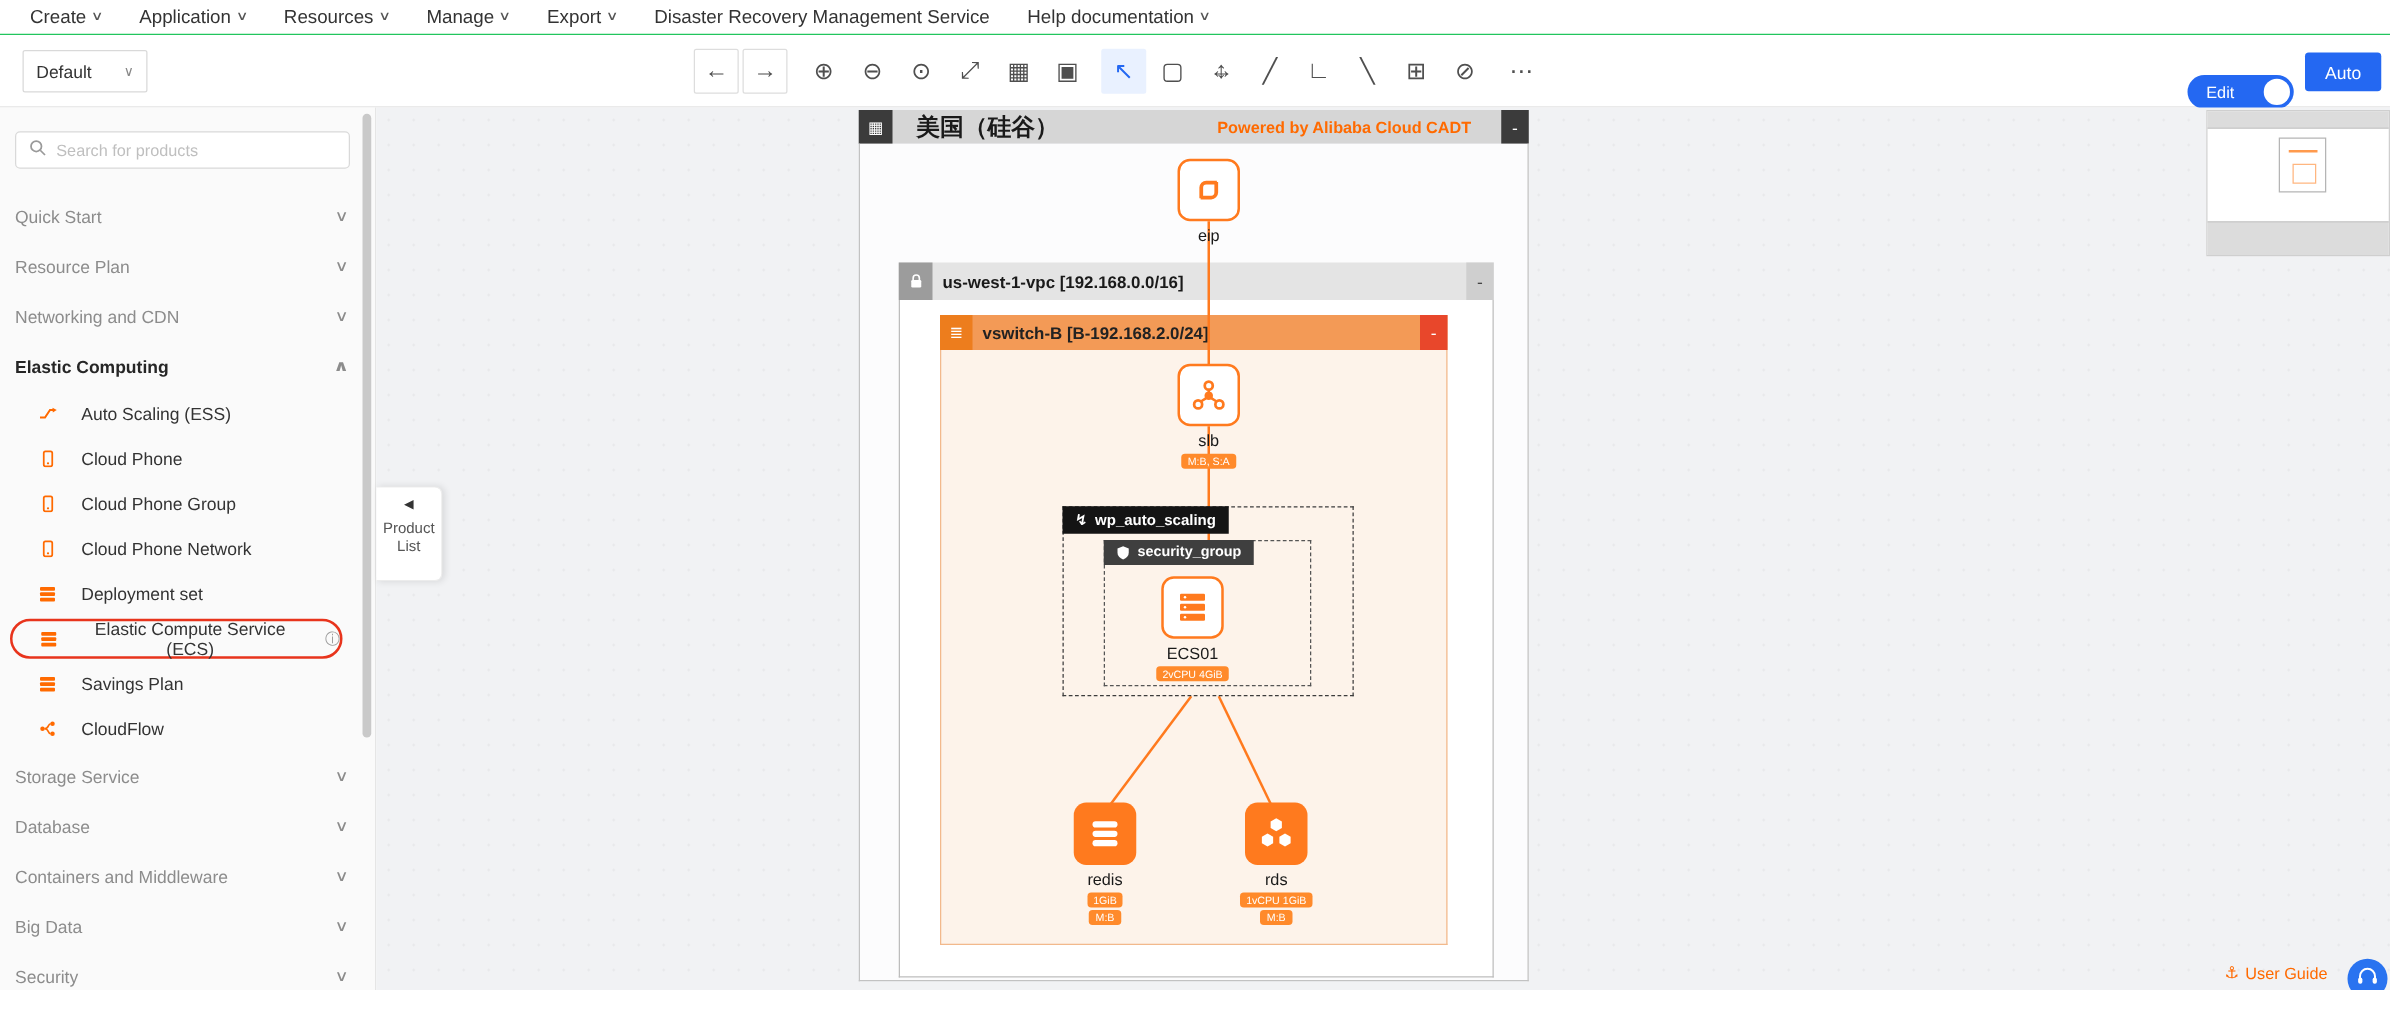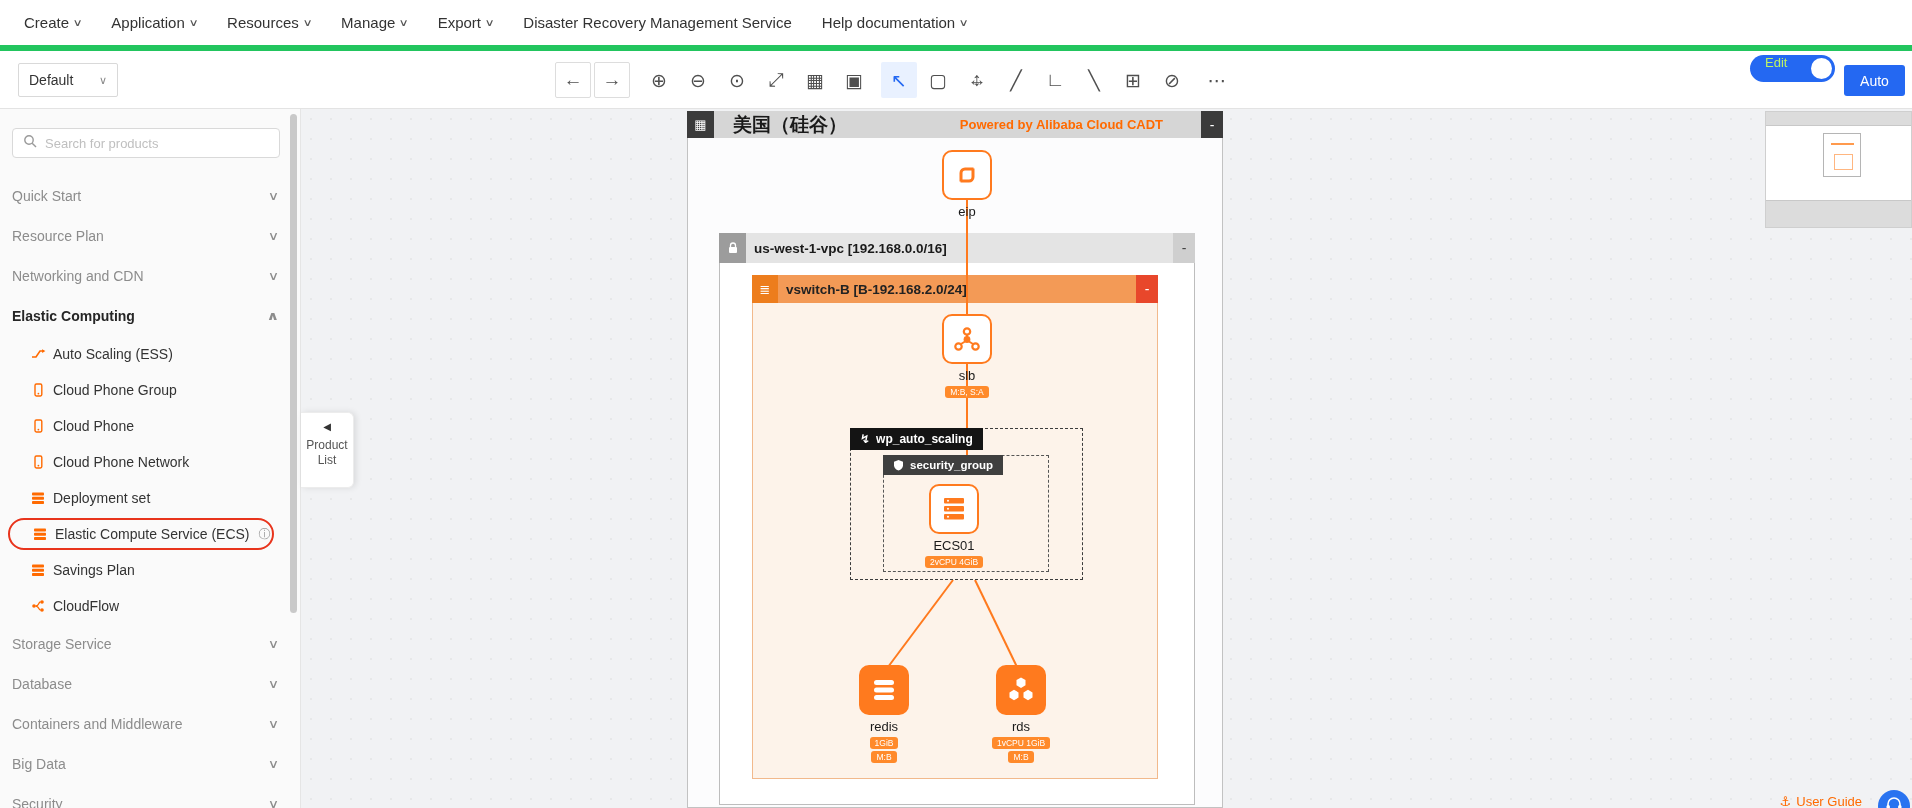--- a/index.html
+++ b/index.html
@@ -1,40 +1,40 @@
 <!DOCTYPE html>
 <html><head>
 <meta charset="utf-8">
 <style>
   * { margin:0; padding:0; box-sizing:border-box; }
   body { font-family:"Liberation Sans","DejaVu Sans",sans-serif; background:#fff; }
   .app { position:relative; width:1912px; height:808px; overflow:hidden; background:#fff; }
 
   
-  .menubar { height:51px; display:flex; align-items:center; gap:30px; padding-left:24px;
-             border-bottom:6px solid #22c55e; background:#fff; font-size:15px; color:#333; }
+  .menubar { height:28px; display:flex; align-items:center; gap:30px; padding-left:24px;
+             border-bottom:1px solid #22c55e; background:#fff; font-size:15px; color:#333; }
   .menu-item { display:flex; align-items:center; gap:5px; cursor:pointer; white-space:nowrap; }
   .menu-item .caret { font-size:10px; color:#555; transform:scaleX(1.4); }
 
   
   .toolbar { position:relative; height:58px; border-bottom:1px solid #e3e3e3; background:#fff; }
   .scene-select { position:absolute; left:18px; top:12px; width:100px; height:34px;
                   border:1px solid #d9d9d9; border-radius:2px; display:flex; align-items:center;
                   justify-content:space-between; padding:0 10px; font-size:14px; color:#333; background:#fff; }
   .scene-select .caret { color:#888; font-size:11px; }
   .tools { position:absolute; left:555px; top:11px; display:flex; align-items:center; gap:3px; }
   .tool { width:36px; height:36px; display:flex; align-items:center; justify-content:center;
           font-size:19px; color:#4f4f4f; border-radius:2px; cursor:pointer; }
   .tool.boxed { border:1px solid #ddd; }
   .tool.sel { color:#2468f2; background:#e9f1ff; }
   .tool.move { position:relative; }
   .tool.move span { position:absolute; left:0; top:0; width:100%; height:100%;
                     display:flex; align-items:center; justify-content:center; }
-  .edit-toggle { position:absolute; right:77px; top:4px; width:85px; height:27px; border-radius:14px;
-                 background:#2468f2; color:#bef264; font-size:13px; display:flex; 
+  .edit-toggle { position:absolute; right:77px; top:32px; width:85px; height:27px; border-radius:14px;
+                 background:#2468f2; color:#ffffff; font-size:13px; display:flex; align-items:center;
                  padding-left:15px; cursor:pointer; }
   .edit-toggle .knob { position:absolute; right:3px; top:3px; width:21px; height:21px;
                        border-radius:50%; background:#fff; }
   .save-btn { position:absolute; right:7px; top:14px; width:61px; height:31px; background:#2468f2;
               color:#fff; font-size:14px; border-radius:3px; display:flex; align-items:center;
               justify-content:center; cursor:pointer; }
 
   
   .main { position:relative; display:flex; height:706px; }
 
@@ -44,22 +44,22 @@
   .search-box { margin:19px 20px 0 12px; height:30px; background:#fff; border:1px solid #d9d9d9;
                 border-radius:4px; display:flex; align-items:center; gap:8px; padding:0 10px; }
   .search-box input { border:none; outline:none; flex:1; font-size:13px; color:#0c4a6e; background:transparent;
                       font-family:inherit; }
   .search-box input::placeholder { color:#bfbfbf; }
   .side-sections { margin-top:18px; }
   .side-sec { height:40px; margin:0 22px 0 12px; display:flex; align-items:center;
               justify-content:space-between; font-size:14px; color:#8c8c8c; cursor:pointer; }
   .side-sec.open { color:#262626; font-weight:bold; }
   .side-sec .caret { font-size:12px; color:#8c8c8c; transform:scaleX(1.3); }
-  .side-item { height:36px; display:flex; align-items:center; gap:7px; padding-left:30px;
-               font-size:14px; color:#333; cursor:pointer; }
+  .side-item { height:36px; display:flex; align-items:center; gap:19px; padding-left:30px;
+               font-size:14px; color:#333; cursor:pointer;text-align:center; }
   .side-item .sicon { width:16px; height:16px; display:flex; align-items:center; justify-content:center; }
   .side-item.hl { position:relative; margin:2px 26px 2px 8px; height:32px; padding-left:22px;
                   border:2px solid #e8341c; border-radius:16px; }
   .side-item .info { color:#9b9b9b; font-size:12px; margin-left:2px; }
   .scroll-thumb { position:absolute; right:3px; top:5px; width:7px; height:499px;
                   background:#c9c9c9; border-radius:4px; }
 
   
   .product-handle { position:absolute; left:301px; top:303px; width:53px; height:76px; z-index:9;
                     background:#fff; border:1px solid #ececec; border-left:none; border-radius:0 6px 6px 0;
@@ -72,21 +72,21 @@
   .canvas { position:relative; flex:1; background:#f1f2f4;
             background-image:radial-gradient(rgba(0,0,0,.045) 1px, transparent 1px);
             background-size:20px 20px; overflow:hidden; }
 
   
   .region { position:absolute; left:386px; top:2px; width:536px; height:697px; z-index:1; }
   .region-head { position:relative; height:27px; background:#d6d6d6; display:flex; align-items:center; }
   .rh-icon { width:27px; height:27px; background:#3b3b3b; color:#fff; font-size:13px;
              display:flex; align-items:center; justify-content:center; }
   .rh-title { margin-left:19px; font-size:19px; font-weight:bold; color:#1a1a1a; }
-  .rh-powered { margin-left:auto; margin-right:38px; font-size:13px; font-weight:bold; color:#ff6a00; }
+  .rh-powered { margin-left:auto; margin-right:24px; font-size:13px; font-weight:bold; color:#ff6a00; }
   .rh-min { width:22px; height:27px; background:#3b3b3b; color:#fff; display:flex; align-items:center;
             justify-content:center; font-size:14px; cursor:pointer; }
   .region-body { position:absolute; left:0; right:0; top:27px; bottom:0; background:#fcfcfd;
                  border:1px solid #c2c2c2; border-top:none; }
 
   
   .vpc { position:absolute; left:418px; top:124px; width:476px; height:572px; z-index:2; }
   .vpc-head { height:30px; background:#e4e4e4; display:flex; align-items:center; }
   .vpc-icon { width:27px; height:30px; background:#9c9c9c; display:flex; align-items:center; justify-content:center; }
   .vpc-title { margin-left:8px; font-size:13.5px; font-weight:bold; color:#1a1a1a; }
@@ -267,30 +267,30 @@
           </span>
           <span>Auto Scaling (ESS)</span>
         </div>
         <div class="side-item">
           <span class="sicon">
             <svg width="14" height="14" viewBox="0 0 14 14">
                 <rect x="4" y="1" width="6.8" height="12" rx="1.4" stroke="#ff6a00" stroke-width="1.4" fill="none"></rect>
                 <circle cx="7.4" cy="10.6" r=".9" fill="#ff6a00"></circle>
               </svg>
           </span>
-          <span>Cloud Phone Group</span>
+          <span>Cloud Phone</span>
         </div>
         <div class="side-item">
           <span class="sicon">
             <svg width="14" height="14" viewBox="0 0 14 14">
                 <rect x="4" y="1" width="6.8" height="12" rx="1.4" stroke="#ff6a00" stroke-width="1.4" fill="none"></rect>
                 <circle cx="7.4" cy="10.6" r=".9" fill="#ff6a00"></circle>
               </svg>
           </span>
-          <span>Cloud Phone</span>
+          <span>Cloud Phone Group</span>
         </div>
         <div class="side-item">
           <span class="sicon">
             <svg width="14" height="14" viewBox="0 0 14 14">
                 <rect x="4" y="1" width="6.8" height="12" rx="1.4" stroke="#ff6a00" stroke-width="1.4" fill="none"></rect>
                 <circle cx="7.4" cy="10.6" r=".9" fill="#ff6a00"></circle>
               </svg>
           </span>
           <span>Cloud Phone Network</span>
         </div>

